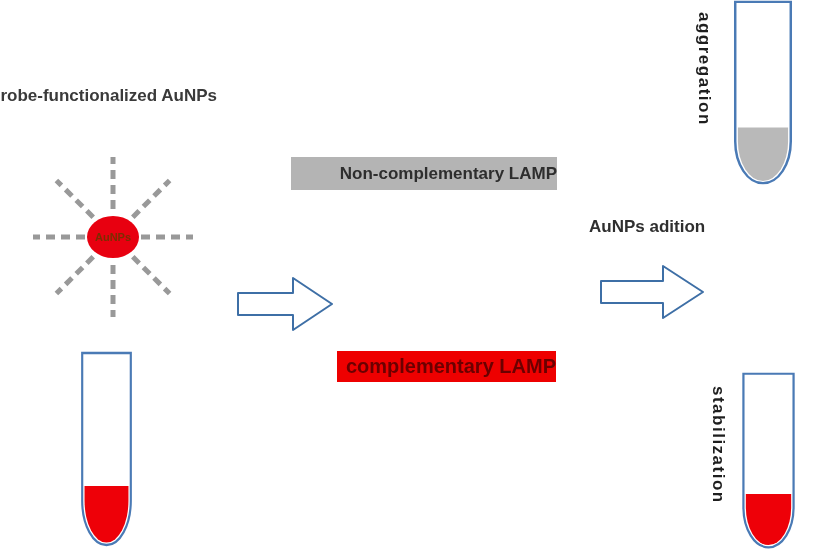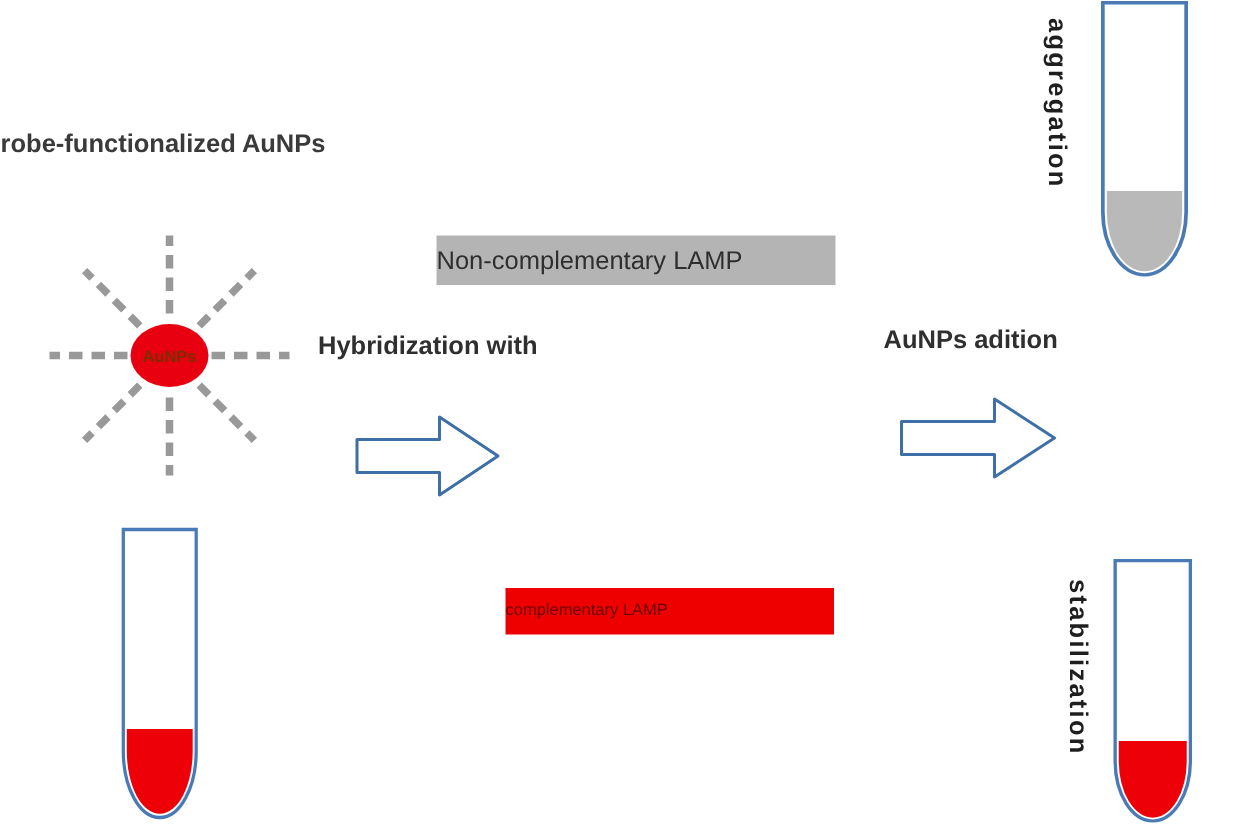--- a/index.html
+++ b/index.html
@@ -4,25 +4,25 @@
 <style>
   * { margin:0; padding:0; box-sizing:border-box; }
   html,body { background:#ffffff; font-family:"Liberation Sans", sans-serif; }
   .canvas { position:relative; width:836px; height:554px; background:#fff; overflow:hidden; }
 
   .lbl { position:absolute; font-weight:bold; color:var(--text-dark); white-space:nowrap; }
   .probe-title   { left:-10px; top:86px;  font-size:17px; color:#3a3a3a; }
   .hybridization { left:212px; top:221px; font-size:17px; }
   .salt          { left:589px; top:217px; font-size:17px; }
 
-  .box { position:absolute; font-weight:normal; text-align:left; white-space:nowrap; }
+  .box { position:absolute; font-weight:bold; text-align:right; white-space:nowrap; }
   .noncomp { left:291px; top:157px; width:266px; height:33px; line-height:33px;
              background:var(--gray-box-bg); color:var(--gray-box-text); font-size:17px; }
   .comp    { left:337px; top:351px; width:219px; height:31px; line-height:31px;
-             background:var(--red-box-bg); color:var(--red-box-text); font-size:11px;margin-top:41px; }
+             background:var(--red-box-bg); color:var(--red-box-text); font-size:20px; }
 
   .vert { position:absolute; writing-mode:vertical-rl; font-weight:bold; font-size:17px;
           letter-spacing:1.5px; color:#1e1e1e; }
   .vert.agg  { left:694px; top:12px; }
   .vert.stab { left:708px; top:386px; }
 
   svg.abs { position:absolute; overflow:visible; }
 
   .tube-body   { fill:#ffffff; stroke:var(--tube-outline); stroke-width:2.4; }
   .tube-liquid { stroke:none; }
@@ -48,21 +48,20 @@
       <line class="dash" x1="65.2" y1="69.2" x2="28.4" y2="32.4"></line>
       <line class="dash" x1="85" y1="61" x2="85" y2="9"></line>
       <line class="dash" x1="104.8" y1="69.2" x2="141.6" y2="32.4"></line>
     </g>
     <ellipse class="np-core" cx="85" cy="89" rx="26" ry="21" fill="#e80010"></ellipse>
     <text class="np-label" x="85" y="93" fill="#7a2e00">AuNPs</text>
   </svg>
 
   <div class="box noncomp">Non-complementary LAMP</div>
 
-  <div class="lbl hybridization">Hybridization with</div>
 
   <svg class="abs" style="left:238px; top:274px; width:96px; height:60px" viewBox="0 0 96 60">
     <polygon class="arrow-shape" points="0,19 55,19 55,4 94,30 55,56 55,41 0,41"></polygon>
   </svg>
 
   <div class="box comp">complementary LAMP</div>
 
   <div class="lbl salt">AuNPs adition</div>
 
   <svg class="abs" style="left:601px; top:262px; width:104px; height:60px" viewBox="0 0 104 60">

